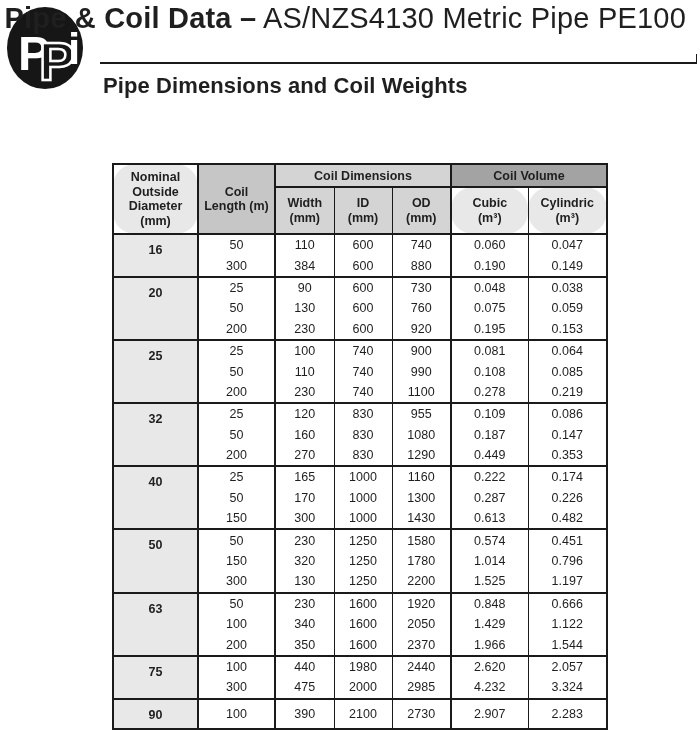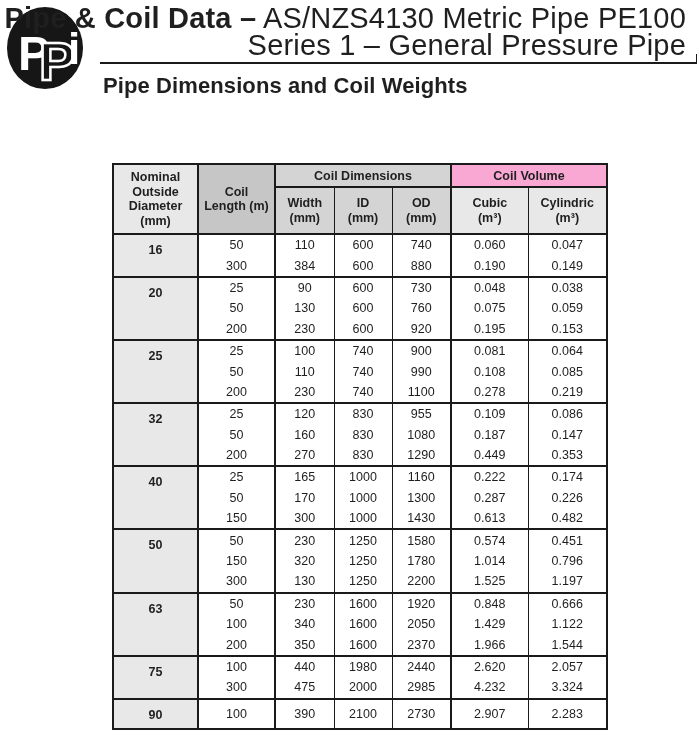--- a/index.html
+++ b/index.html
@@ -52,24 +52,24 @@
     font-size: 12.5px;
     color: var(--text, #1f1f1f);
   }
   thead th {
     font-weight: bold;
     border-bottom: 2px solid var(--border, #1a1a1a);
   }
   .pre { white-space: pre-line; line-height: 14.5px; }
   .group-h { height: 21px; text-align: center; }
   .sub-h { height: 45px; }
-  .bg-light { background: var(--cell-light, #e8e8e8); }
+  .bg-light { background: var(--cell-light, #e8e8e8); border-radius: 22px; }
   .bg-med   { background: var(--cell-med, #d4d4d4); }
   .bg-dark  { background: var(--cell-dark, #c6c6c6); }
-  .bg-white { background: #f9a8d4; }
+  .bg-white { background: #a3a3a3; }
   .bl2 { border-left: 2px solid var(--border, #1a1a1a); }
   .bl1 { border-left: 1px solid var(--border, #1a1a1a); }
   tbody td {
     height: 20.4px;
     background: #ffffff;
     font-size: 12.5px;
   }
   tbody td.diam {
     background: var(--cell-light, #e8e8e8);
     font-weight: bold;
@@ -83,21 +83,20 @@
 
 <svg class="logo" viewBox="0 0 84 86" aria-hidden="true">
   <ellipse cx="40" cy="44" rx="38" ry="41" fill="#161616"></ellipse>
   <text x="13" y="66" font-family="'Liberation Sans', sans-serif" font-size="48" font-weight="bold" fill="#ffffff">P</text>
   <text x="34" y="76" font-family="'Liberation Sans', sans-serif" font-size="54" font-weight="bold" fill="#161616" stroke="#ffffff" stroke-width="2.5">P</text>
   <text x="63" y="60" font-family="'Liberation Sans', sans-serif" font-size="44" font-weight="bold" fill="#ffffff">i</text>
 </svg>
 
 <div class="title-block">
   <div><span class="title-bold">Pipe &amp; Coil Data –</span><span> AS/NZS4130 Metric Pipe PE100</span></div>
-  <div>Series 1 – General Pressure Pipe</div>
 </div>
 <div class="rule"></div>
 <div class="rule-tick"></div>
 <div class="subtitle">Pipe Dimensions and Coil Weights</div>
 
 <div class="tbl-wrap">
   <table>
     <colgroup>
       <col style="width:85px">
         <col style="width:77px">

